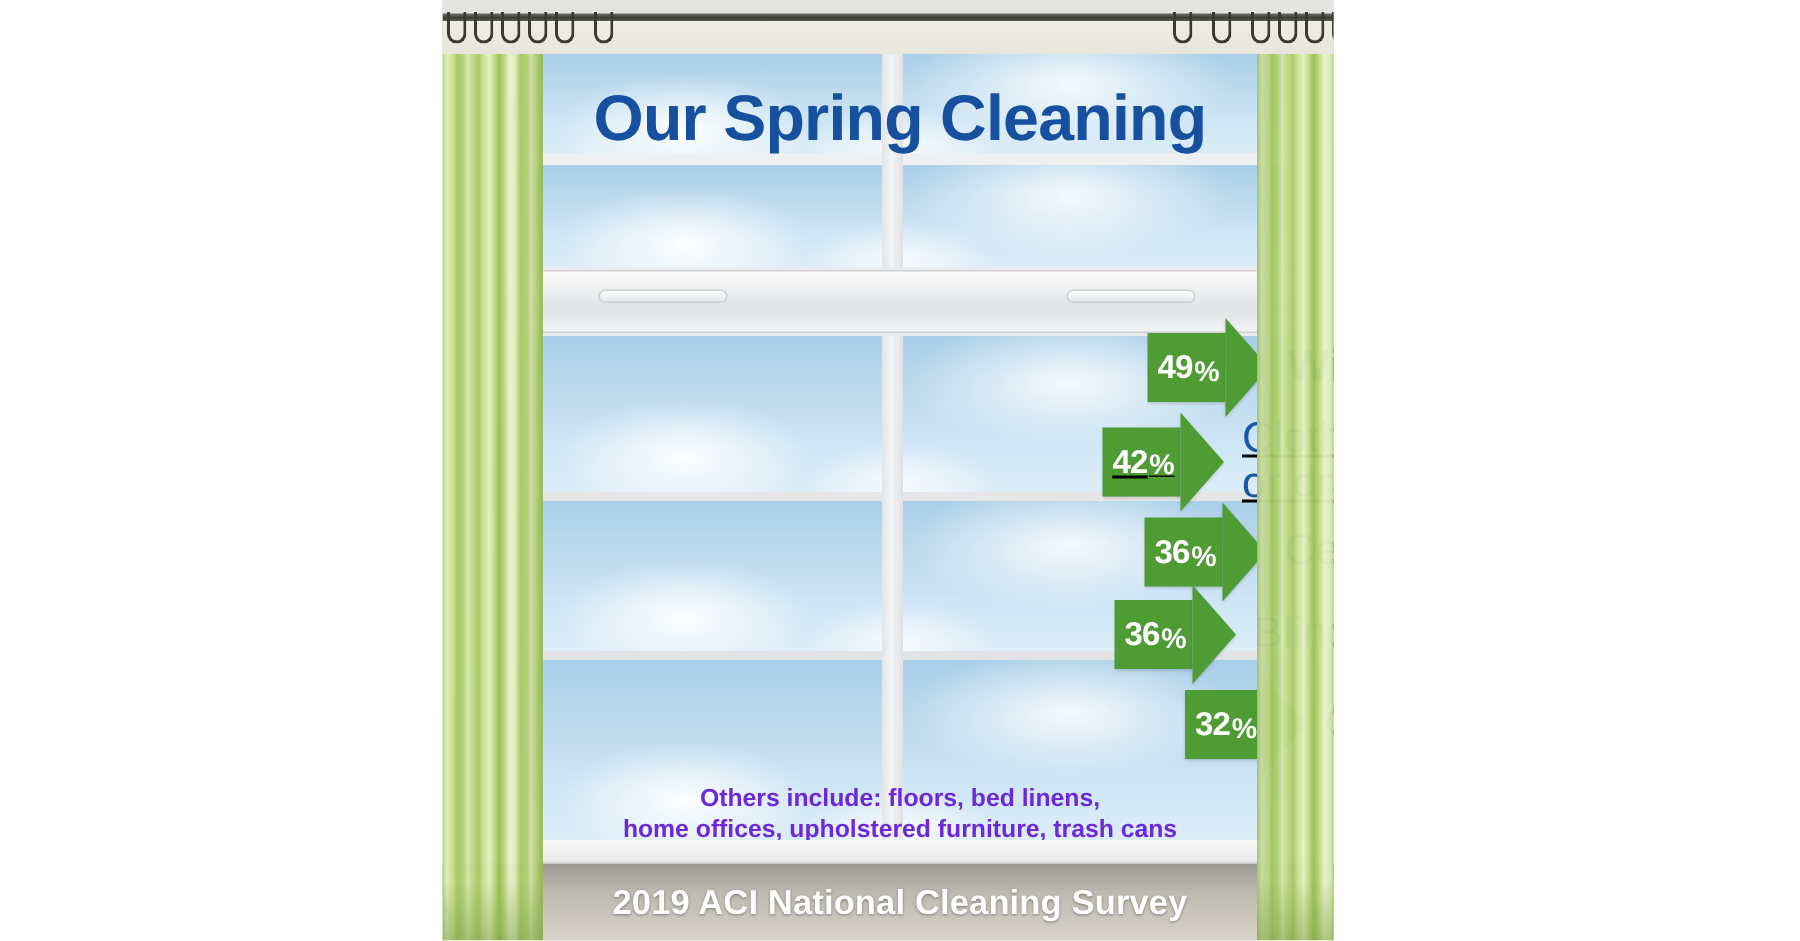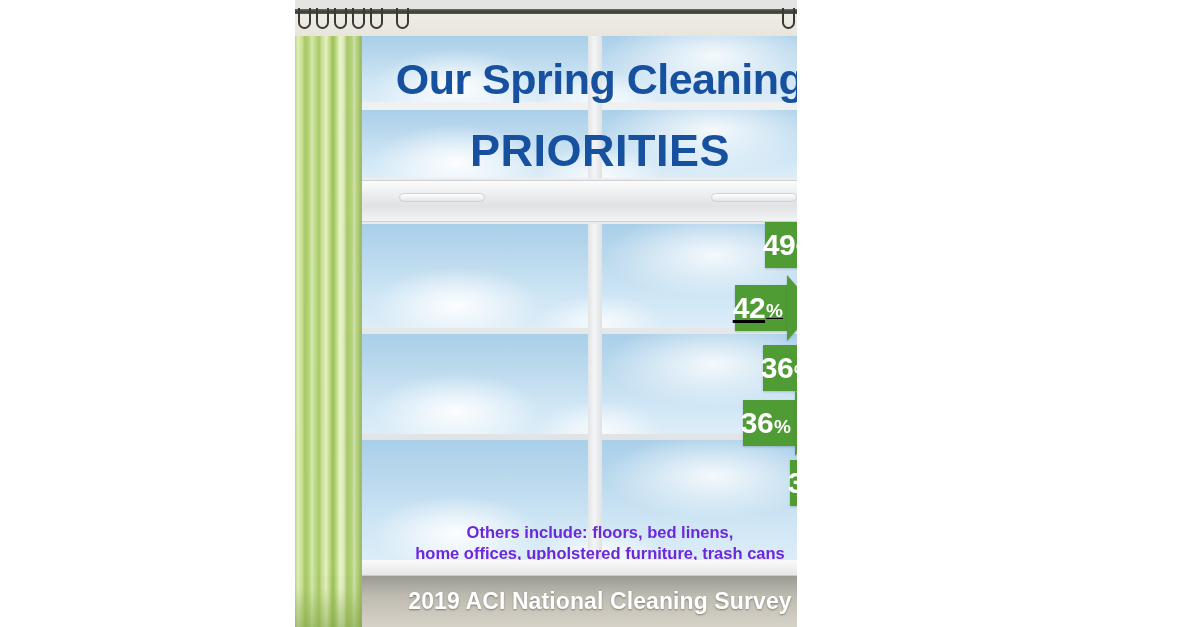--- a/index.html
+++ b/index.html
@@ -15,21 +15,21 @@
   #stage{
     position:relative;
     width:1200px; height:627px;
     background:#ffffff;
   }
 
   
   #infographic{
     position:absolute;
     left:295px; top:0;
-    width:502px; height:627px;
+    width:594px; height:627px;
     overflow:hidden;
     background:#cfcfcf;
   }
 
   
   .wall{
     position:absolute; inset:0;
     background:linear-gradient(180deg,#e4e4e2 0%,#d6d7d5 55%,#c9cac6 100%);
   }
 
@@ -208,21 +208,21 @@
   }
   .arrow-head{
     width:0; height:0;
     border-top:33px solid transparent;
     border-bottom:33px solid transparent;
     border-left:29px solid #4f9c35;
     filter:drop-shadow(0 1px 1px rgba(0,0,0,.15));
   }
   .pct-num{
     color:#ffffff;
-    font-size:30px;
+    font-size:22px;
     font-weight:bold;
     line-height:1;
     letter-spacing:-.5px;
   }
   .pct-sign{
     color:#ffffff;
     font-size:19px;
     font-weight:bold;
     line-height:1;
     margin-left:1px;
@@ -277,21 +277,20 @@
       <div class="latch l"></div>
       <div class="latch r"></div>
     </div>
 
     <div class="sky pane-low-1"></div>
     <div class="sky pane-low-2"></div>
     <div class="sky pane-low-3"></div>
     <div class="muntin-v bot"></div>
 
     <div class="title-1">Our Spring Cleaning</div>
-    <div class="title-2">PRIORITIES</div>
 
     <div id="rows-host">
         <div class="row" id="row-0">
           <div class="arrow">
             <div class="arrow-body" style="width: 52px;">
               <span class="pct-num">49</span>
               <span class="pct-sign">%</span>
             </div>
             <div class="arrow-head"></div>
           </div>

